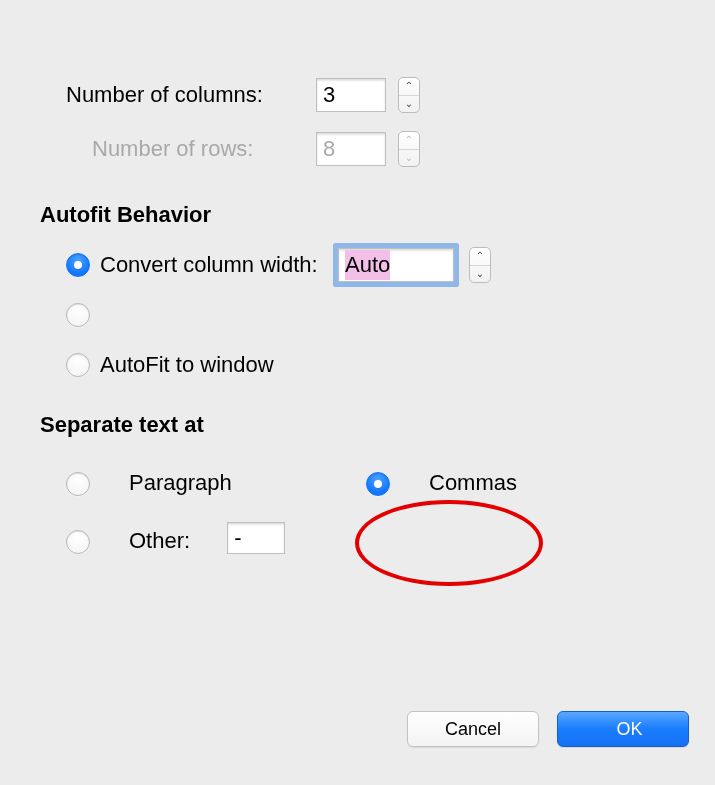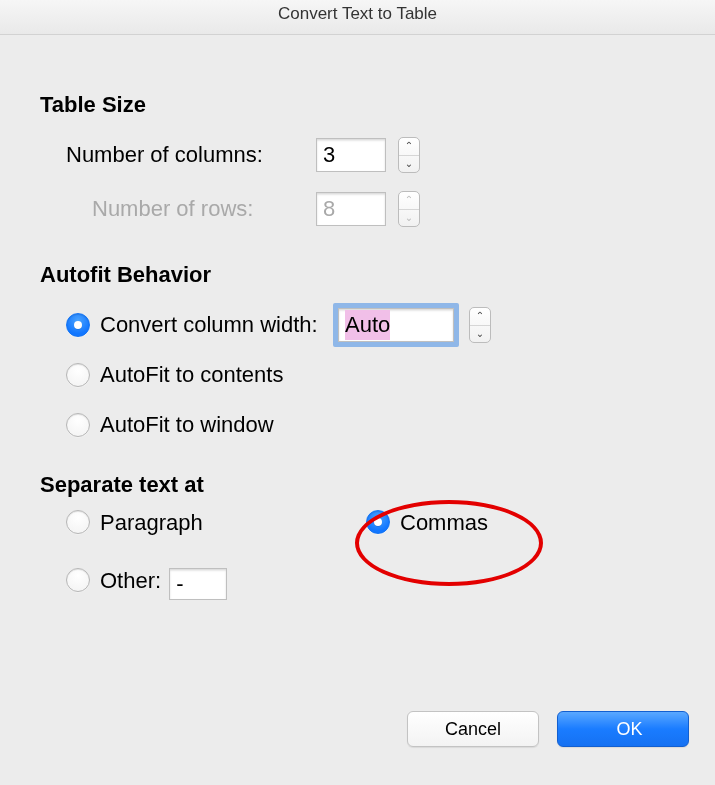--- a/index.html
+++ b/index.html
@@ -152,23 +152,24 @@
   
   .sep-grid {
     display: grid;
     grid-template-columns: 300px auto;
     row-gap: 12px;
     margin-left: 26px;
     font-size: 22px;
   }
   .sep-cell {
     display: flex;
-    align-items: flex-start;
+    align-items: flex-end;
     height: 46px;
     position: relative;
+    gap: 29px;
   }
 
   
   .button-row {
     position: absolute;
     right: 26px;
     bottom: 38px;
     display: flex;
     gap: 18px;
   }
@@ -198,27 +199,23 @@
   }
 
   
   #autofit-fields-col { display:inline-flex; align-items:center; }
 </style>
 </head>
 <body>
 
 <div class="window">
 
-  <div class="titlebar">
-    <span>Convert Text to Table</span>
-  </div>
 
   <div class="content">
 
-    <div class="section-title">Table Size</div>
 
     <div class="row indent">
       <span class="label-fixed">Number of columns:</span>
       <input class="field" value="3" style="">
       <div class="stepper">
         <div class="arrow">⌃</div>
         <div class="arrow">⌄</div>
       </div>
     </div>
 
@@ -244,21 +241,20 @@
         </span>
         <div class="stepper" style="margin-left:10px;">
           <div class="arrow">⌃</div>
           <div class="arrow">⌄</div>
         </div>
       </span>
     </div>
 
     <div class="row indent">
       <span class="radio"></span>
-      <span>AutoFit to contents</span>
     </div>
 
     <div class="row indent">
       <span class="radio"></span>
       <span>AutoFit to window</span>
     </div>
 
     <div class="section-title" style="margin-top:22px;">Separate text at</div>
 
     <div class="sep-grid">

